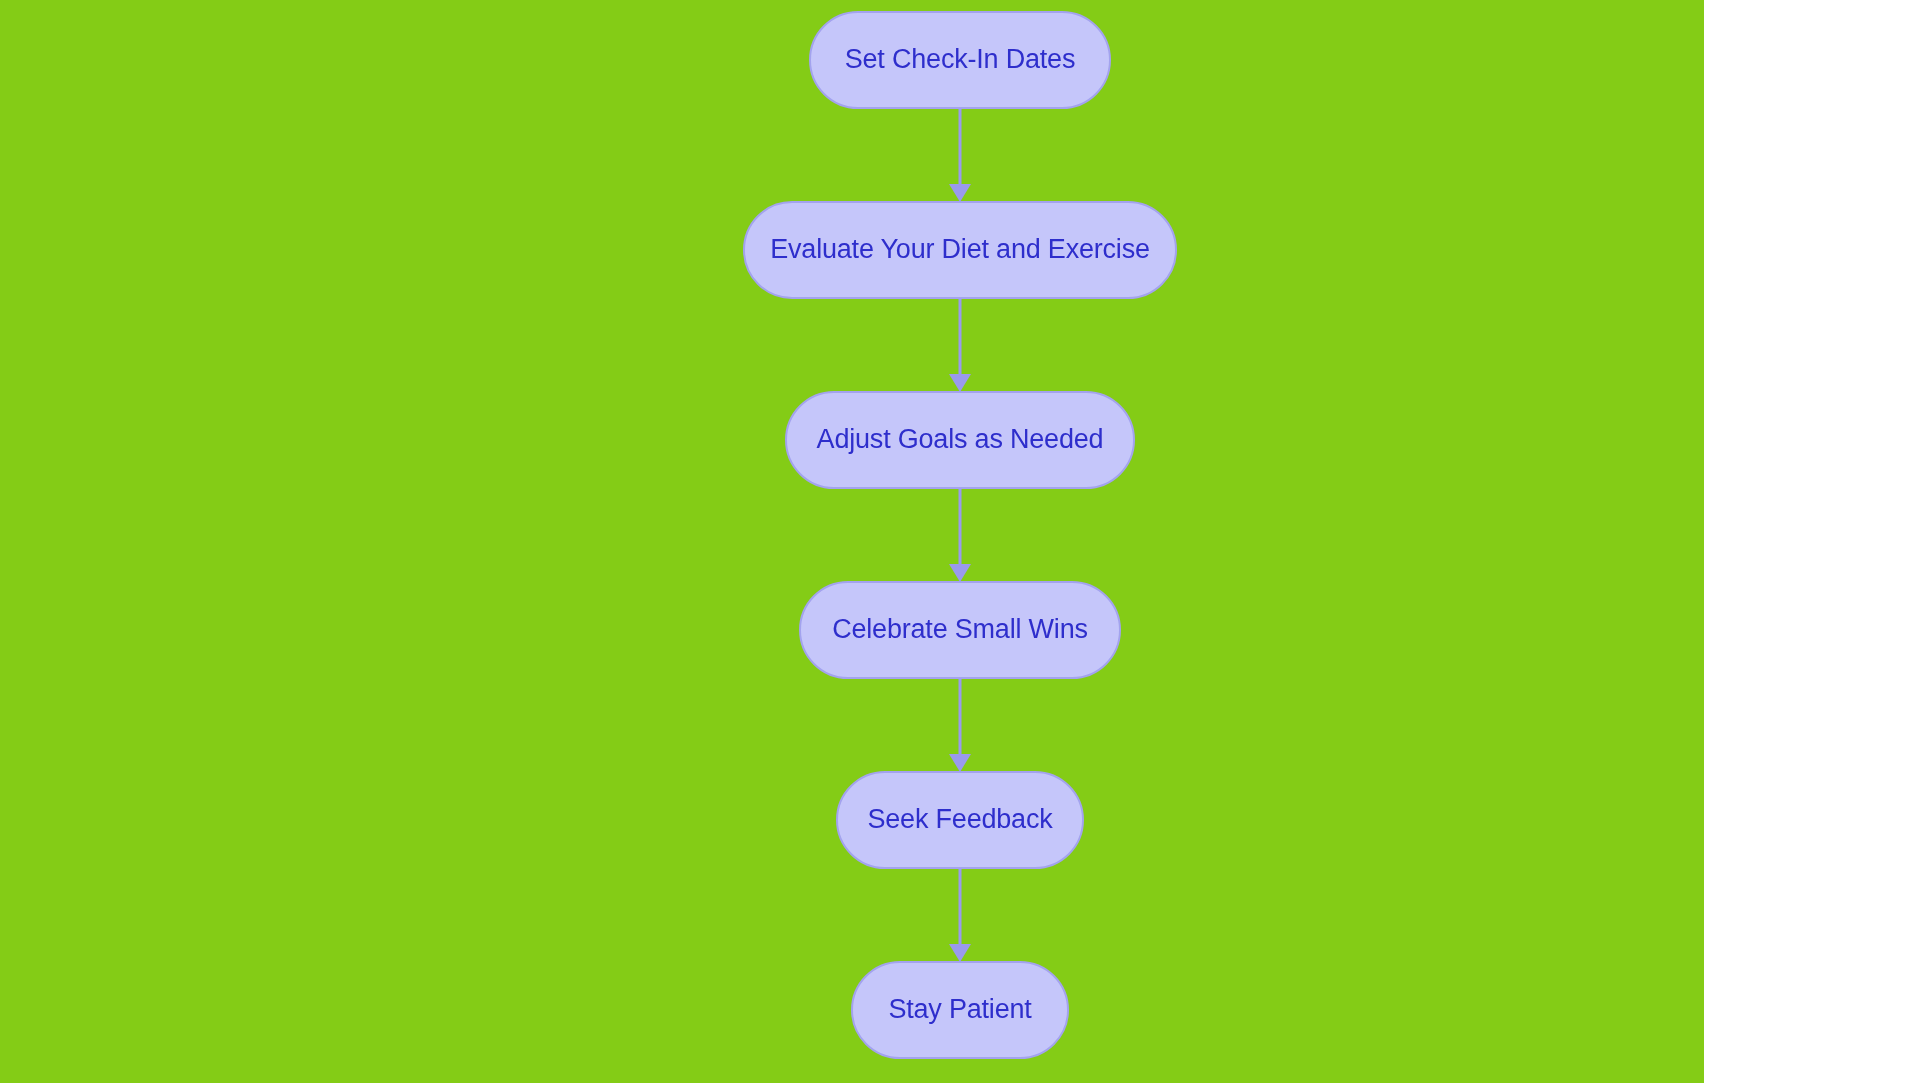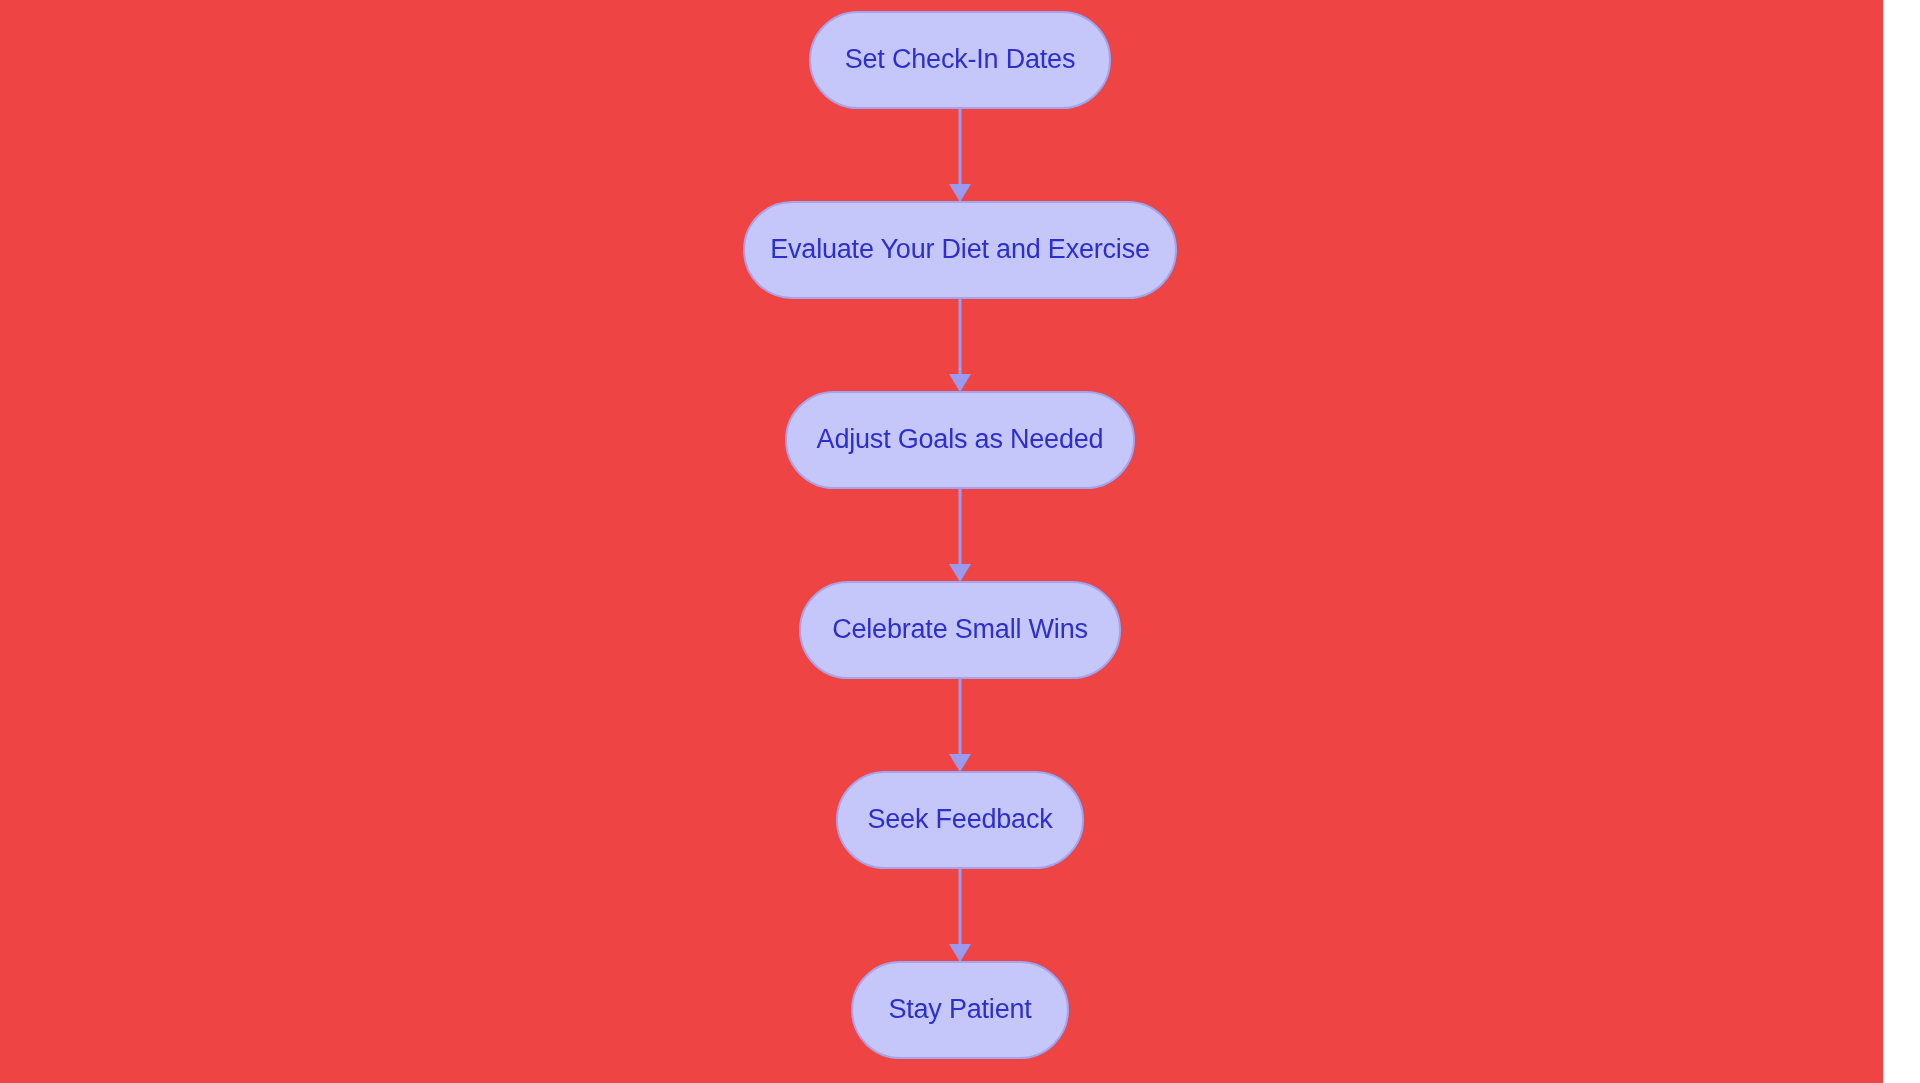--- a/index.html
+++ b/index.html
@@ -9,23 +9,23 @@
     background: #ffffff;
   }
   body {
     width: 1920px;
     height: 1083px;
     overflow: hidden;
     font-family: "Liberation Sans", "DejaVu Sans", sans-serif;
   }
   #flow-root {
     position: relative;
-    width: 1883px;
+    width: 1704px;
     height: 1083px;
-    background: #ef4444;
+    background: #84cc16;
     text-decoration: underline;
   }
   #flow-svg {
     position: absolute;
     top: 0;
     left: 0;
     width: 1920px;
     height: 1083px;
     display: block;
   }

